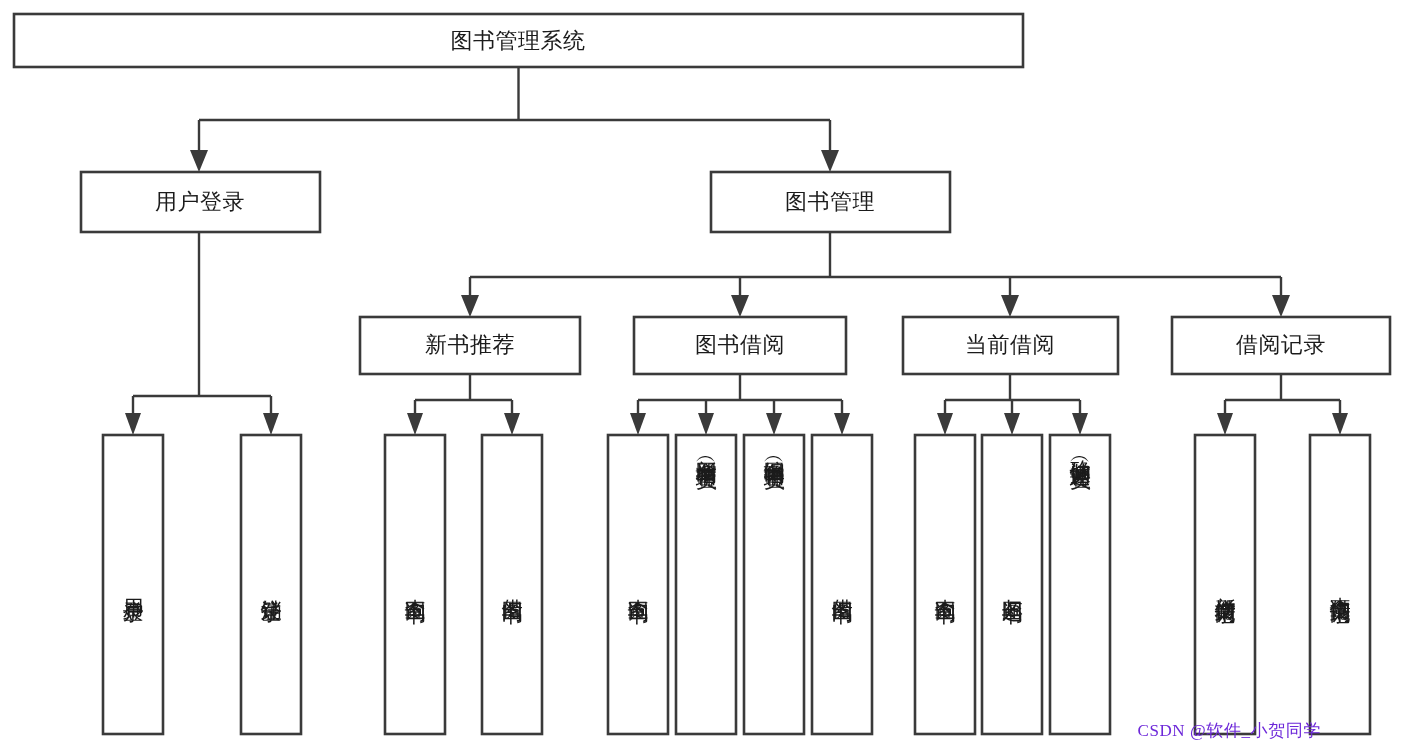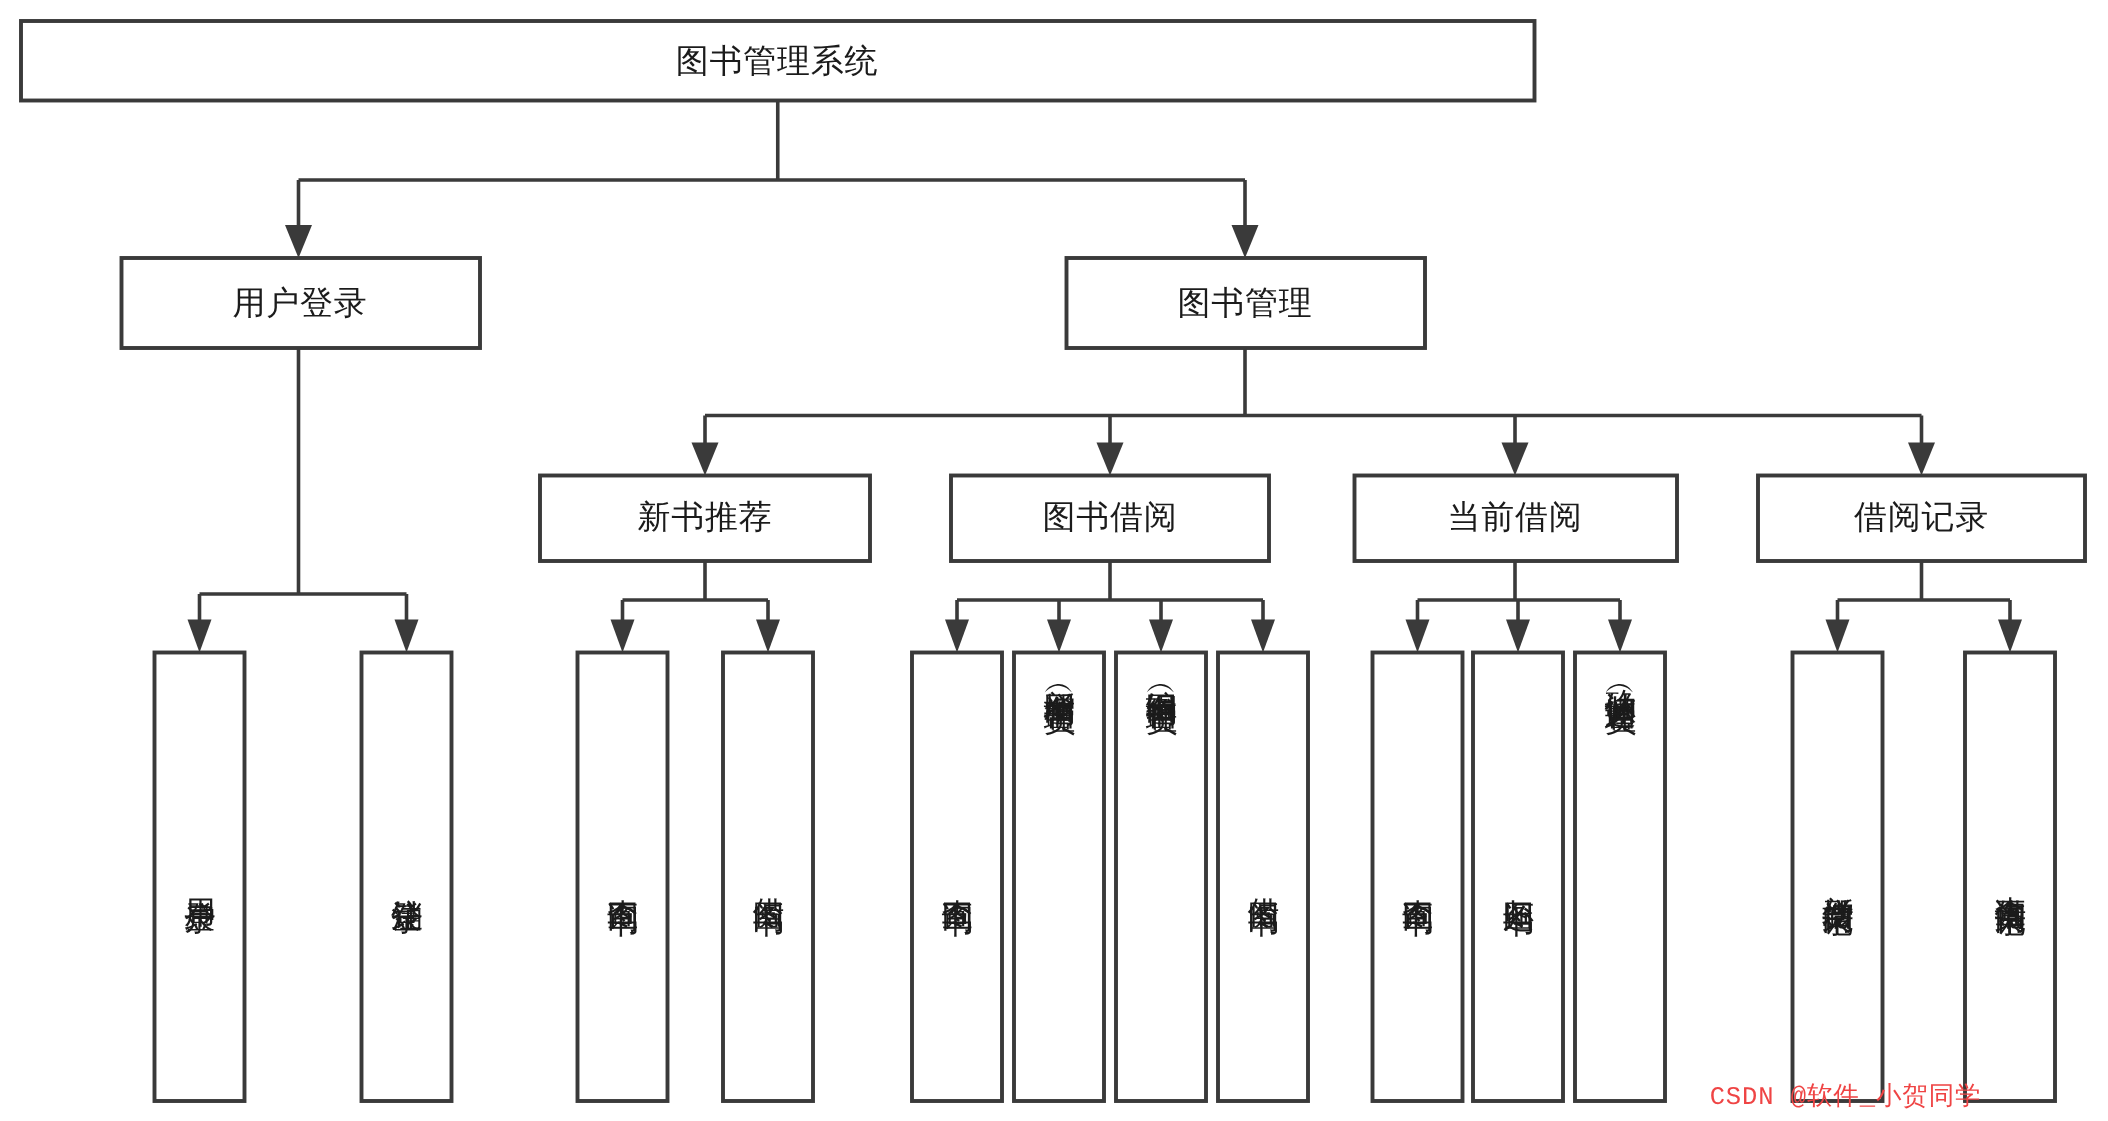--- a/index.html
+++ b/index.html
@@ -67,23 +67,23 @@
     line-height: 1.08;
     color: #1b1b1b;
     letter-spacing: 1.5px;
     white-space: nowrap;
     text-align: center;
   }
   .watermark {
     position: absolute;
     right: 8px;
     bottom: 5px;
-    font-family: Liberation Mono, monospace;
+    font-family: Liberation Serif, serif;
     font-size: 17px;
-    color: #ef4444;
+    color: #6d28d9;
     letter-spacing: 0.6px;
     white-space: nowrap;
     user-select: none;
   }
 </style>
 </head>
 <body>
 
 <div id="diagram-root">
 

